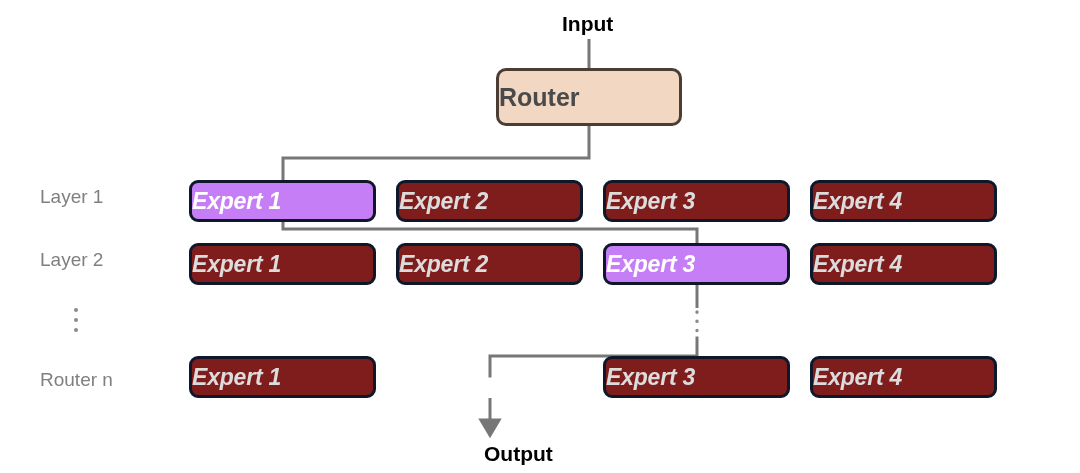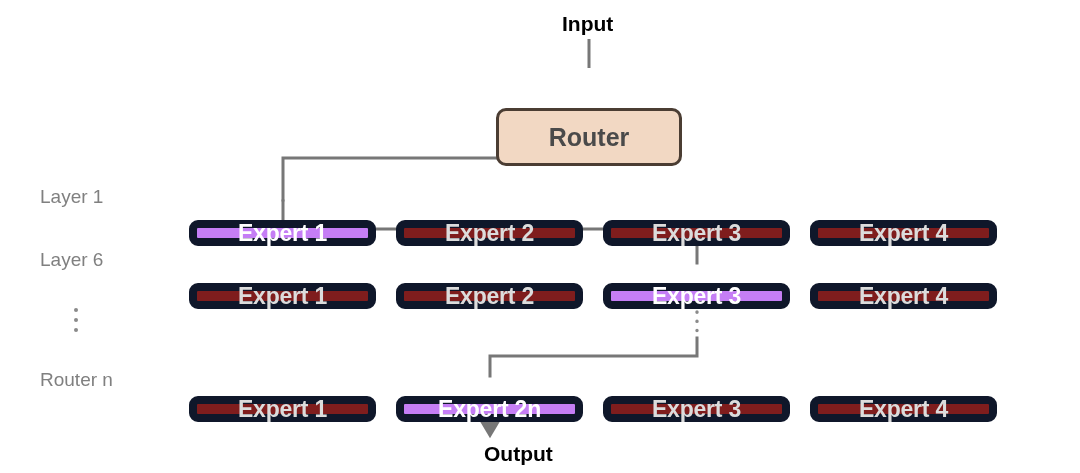--- a/index.html
+++ b/index.html
@@ -24,32 +24,31 @@
     top: 0;
     width: 1080px;
     height: 473px;
     pointer-events: none;
   }
   .node {
     position: absolute;
     box-sizing: border-box;
     display: flex;
     align-items: center;
-    justify-content: center;
     border-radius: 9px;
     z-index: 3;
-    margin-top: 40px;
   }
   .expert {
     width: 187px;
-    height: 26px;
-    border: 8px solid #0f172a;
+    height: 42px;
+    border: 3px solid #0f172a;
     font-size: 23px;
     font-weight: bold;
     letter-spacing: -0.2px;
+    font-style: italic;
   }
   .expert.inactive {
     background: #7f1d1d;
     color: #dcdcdc;
   }
   .expert.active {
     background: #c57ef5;
     color: #ffffff;
   }
   .router {
@@ -137,21 +136,21 @@
   <div class="node expert inactive" style="left:396px; top:180px;">
     <span>Expert 2</span>
   </div>
   <div class="node expert inactive" style="left:603px; top:180px;">
     <span>Expert 3</span>
   </div>
   <div class="node expert inactive" style="left:810px; top:180px;">
     <span>Expert 4</span>
   </div>
 
-  <div class="layer-label" style="left:40px; top:249px;">Layer 6</div>
+  <div class="layer-label" style="left:40px; top:249px;">Layer 2</div>
   <div class="node expert inactive" style="left:189px; top:243px;">
     <span>Expert 1</span>
   </div>
   <div class="node expert inactive" style="left:396px; top:243px;">
     <span>Expert 2</span>
   </div>
   <div class="node expert active" style="left:603px; top:243px;">
     <span>Expert 3</span>
   </div>
   <div class="node expert inactive" style="left:810px; top:243px;">
@@ -161,23 +160,20 @@
   <div class="vdots" style="left:74px; top:308px;">
     <span></span>
       <span></span>
       <span></span>
   </div>
 
   <div class="layer-label" style="left:40px; top:369px;">Router n</div>
   <div class="node expert inactive" style="left:189px; top:356px;">
     <span>Expert 1</span>
   </div>
-  <div class="node expert active" style="left:396px; top:356px;">
-    <span>Expert 2n</span>
-  </div>
   <div class="node expert inactive" style="left:603px; top:356px;">
     <span>Expert 3</span>
   </div>
   <div class="node expert inactive" style="left:810px; top:356px;">
     <span>Expert 4</span>
   </div>
 
   <div class="io-label" style="left:455px; top:442px;margin-left:29px;">Output</div>
 
 </div>

